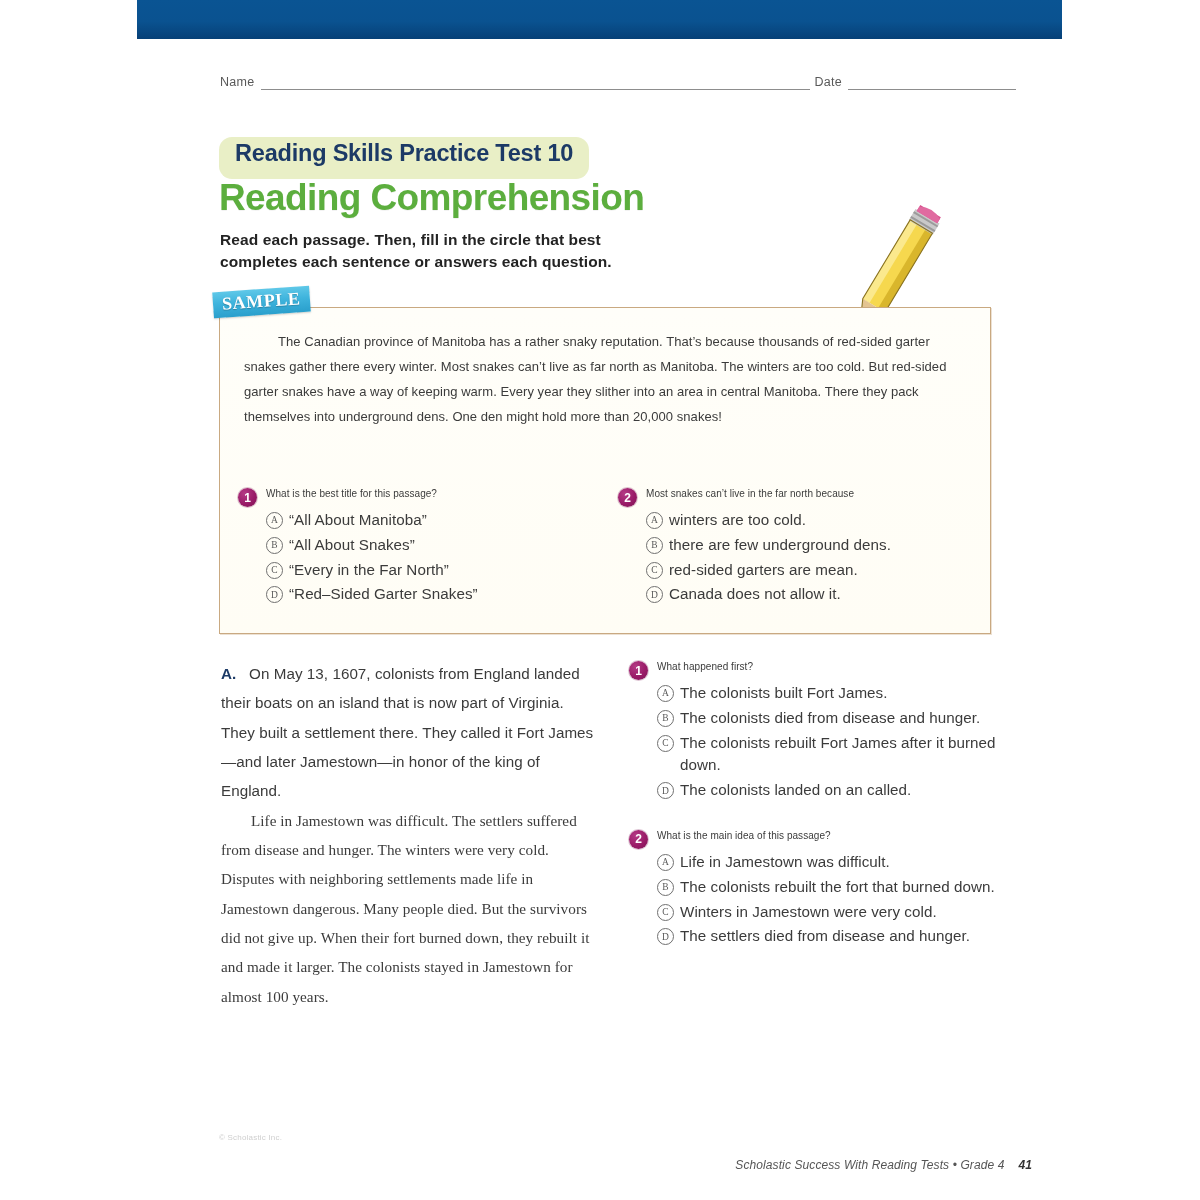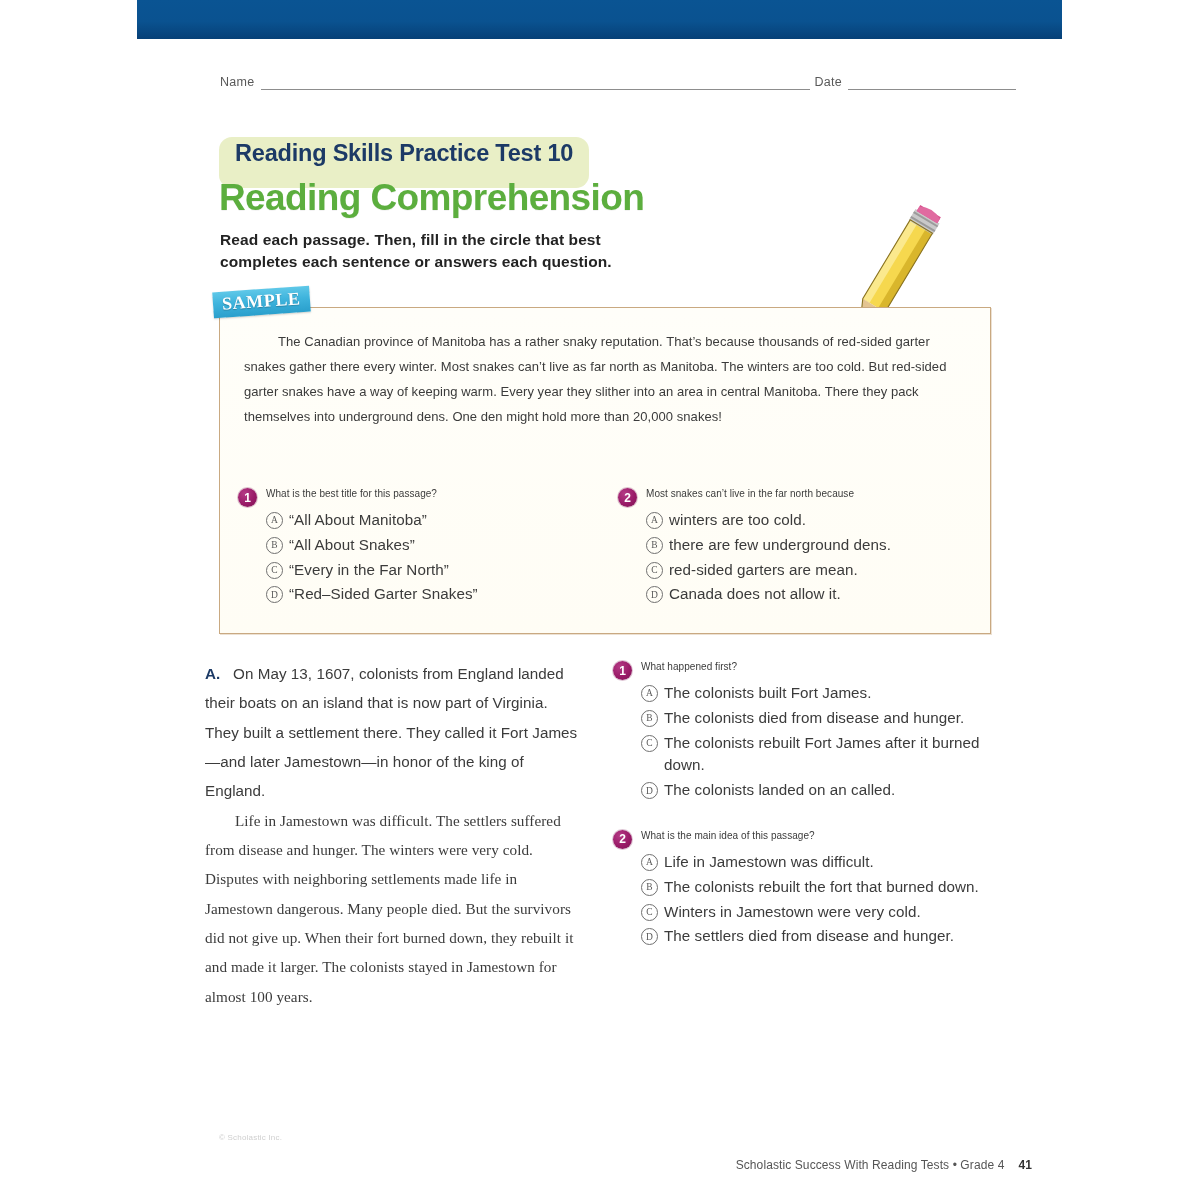--- a/index.html
+++ b/index.html
@@ -36,21 +36,21 @@
   .nd-rule{
     border-bottom:1px solid #8d8d8d;height:14px;margin:0 4px 0 6px;
   }
   .nd-rule.name{flex:1 1 auto;}
   .nd-rule.date{width:168px;flex:0 0 168px;}
 
   
   .pill{
     position:absolute;left:82px;top:98px;
     background:#e9efc6;border-radius:13px;
-    padding:5px 16px 22px 16px;
+    padding:5px 16px 13px 16px;
     display:inline-block;
   }
   .pill span{
     font-size:23.5px;font-weight:bold;color:#1c3a66;
     letter-spacing:-.2px;line-height:1;
   }
   .title{
     position:absolute;left:82px;top:140px;
     font-size:37px;font-weight:bold;color:#5cae3e;
     letter-spacing:-.6px;line-height:1;
@@ -126,21 +126,21 @@
     flex:0 0 auto;width:15px;height:15px;border-radius:50%;
     border:1.1px solid #707070;
     font-size:9.5px;color:#5a5a5a;
     display:flex;align-items:center;justify-content:center;
     margin-top:3px;font-family:"Liberation Serif",serif;
   }
   .choice-txt{flex:1 1 auto;}
 
   
   .main{
-    position:absolute;left:68px;top:620px;width:790px;
+    position:absolute;left:84px;top:620px;width:790px;
     display:flex;gap:28px;
   }
   .col-left{width:380px;}
   .col-right{width:372px;}
   .passage-p{
     font-size:15.2px;color:#3b3b3b;line-height:1.93;
     letter-spacing:.05px;margin:0 0 0 0;
   }
   .passage-p.indent{text-indent:30px;font-family:Liberation Serif, serif;}
   .plabel{font-weight:bold;color:#1c3a66;}
@@ -148,21 +148,21 @@
   .col-right .q{margin-bottom:26px;}
 
   
   .foot-left{
     position:absolute;left:82px;top:1094px;
     font-size:8px;color:#cfcfcf;letter-spacing:.2px;
   }
   .foot-right{
     position:absolute;right:30px;top:1119px;
     font-size:12px;color:#555555;letter-spacing:.1px;
-    display:flex;align-items:baseline;gap:14px;
+    display:flex;align-items:baseline;gap:14px;font-style:italic;
   }
   .foot-right .pg{font-weight:bold;color:#333;}
 </style>
 </head>
 <body>
 
 <div id="page">
 
   <div class="top-bar"></div>
 

